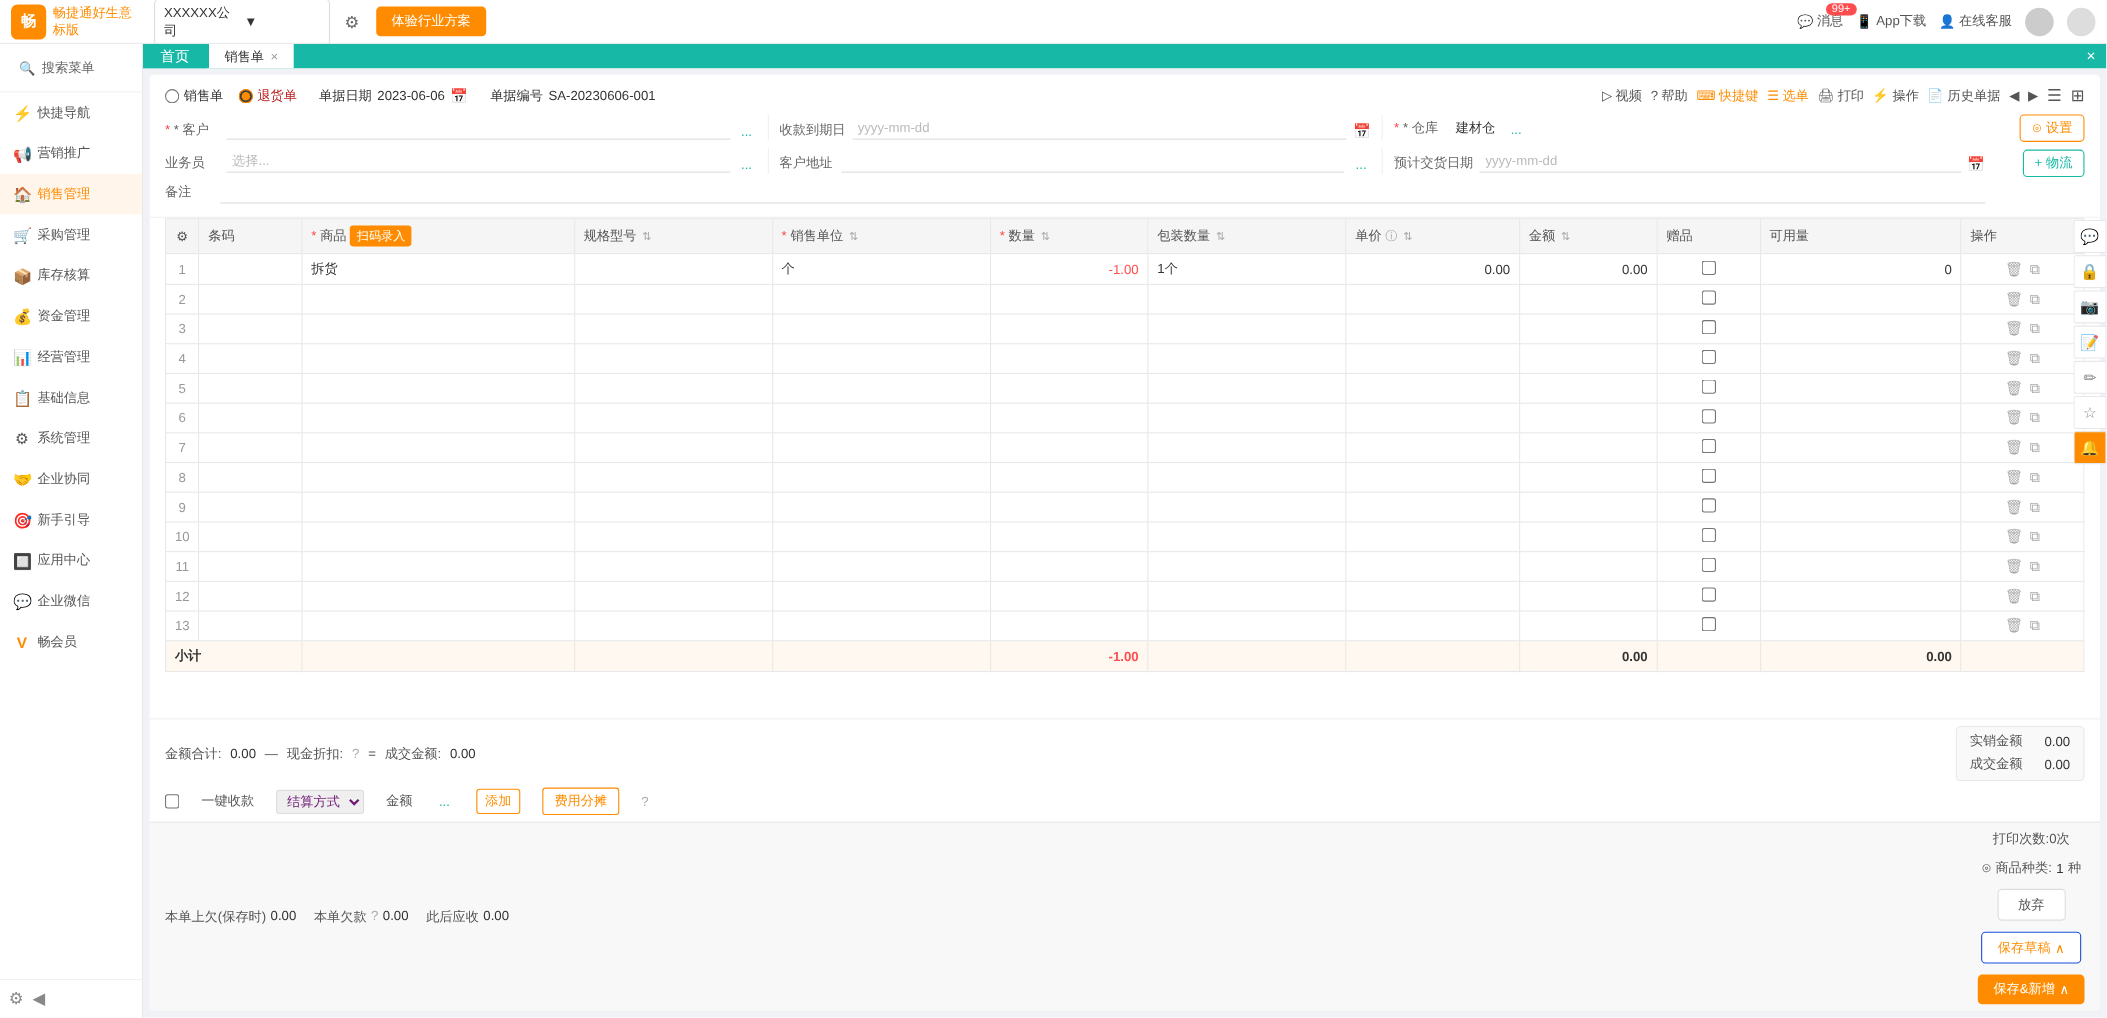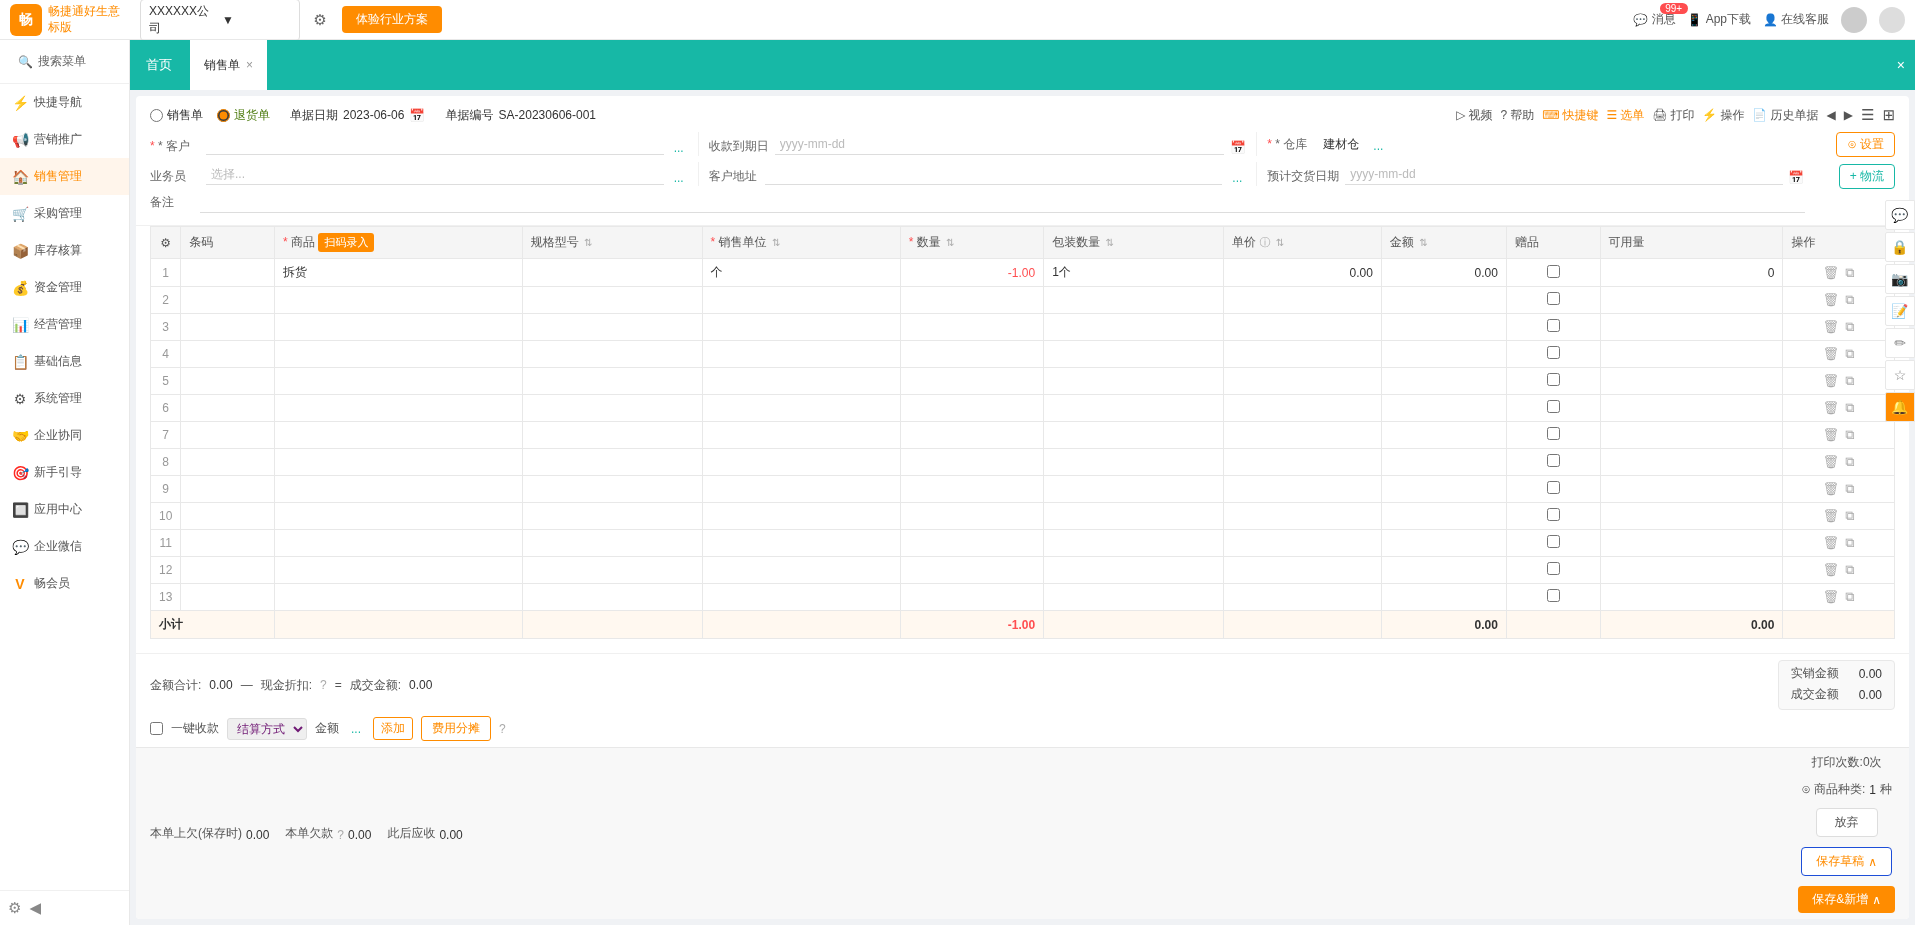--- a/index.html
+++ b/index.html
@@ -28,21 +28,21 @@
     .sidebar-item.active { background: #fff5eb; color: #ff8c00; }
     .sidebar-item .si-icon { font-size: 14px; width: 16px; text-align: center; }
     .sidebar-bottom { margin-top: auto; display: flex; align-items: center; padding: 8px; border-top: 1px solid #f0f0f0; gap: 8px; }
     .sidebar-gear { cursor: pointer; color: #888; font-size: 15px; }
     .sidebar-collapse { cursor: pointer; color: #888; font-size: 15px; }
 
     
     .main { flex: 1; display: flex; flex-direction: column; overflow: hidden; background: #f0f2f5; }
 
     
-    .tab-bar { background: #17b8a6; display: flex; align-items: center; height: 50px; padding: 0 0 0 0; }
+    .tab-bar { background: #17b8a6; display: flex; align-items: center; height: 22px; padding: 0 0 0 0; }
     .tab-home { background: #17b8a6; color: #fff; padding: 0 16px; height: 100%; display: flex; align-items: center; cursor: pointer; font-size: 13px; }
     .tab-item { background: #fff; color: #333; padding: 0 14px; height: 100%; display: flex; align-items: center; cursor: pointer; font-size: 12px; gap: 6px; margin-left: 2px; }
     .tab-close { color: #999; font-size: 12px; cursor: pointer; }
     .tab-bar-right { margin-left: auto; color: #fff; padding-right: 10px; font-size: 16px; cursor: pointer; }
 
     
     .content { flex: 1; background: #fff; margin: 6px; border-radius: 4px; overflow: hidden; display: flex; flex-direction: column; }
 
     
     .form-header { padding: 10px 14px 6px; border-bottom: 1px solid #f0f0f0; }
@@ -81,32 +81,32 @@
     .th-required { color: #ff4d4f; }
     .th-sort { color: #aaa; cursor: pointer; font-size: 10px; margin-left: 2px; }
     .info-icon { color: #aaa; font-size: 11px; cursor: pointer; }
     .action-icons { display: flex; gap: 6px; justify-content: center; }
     .action-icon { color: #aaa; cursor: pointer; font-size: 13px; }
     .subtotal-row td { background: #fff8f0; font-weight: bold; }
 
     
     .footer { border-top: 1px solid #f0f0f0; padding: 6px 14px; }
     .footer-row1 { display: flex; align-items: center; gap: 8px; margin-bottom: 6px; color: #555; }
-    .footer-row2 { display: flex; align-items: center; gap: 8px; color: #555; }
+    .footer-row2 { display: flex; align-items: center; gap: 20px; color: #555; }
     .dash { color: #555; }
     .footer-equal { color: #555; }
     .checkbox-small { width: 13px; height: 13px; cursor: pointer; }
     .select-inline { border: 1px solid #ddd; border-radius: 3px; padding: 2px 5px; color: #701a75; min-width: 70px; }
     .add-btn { color: #ff8c00; cursor: pointer; border: 1px solid #ff8c00; border-radius: 3px; padding: 2px 7px; font-size: 12px; background: #fff; }
     .expense-btn { color: #ff8c00; border: 1px solid #ff8c00; background: #fff; border-radius: 3px; padding: 3px 10px; cursor: pointer; }
     .help-icon { color: #aaa; cursor: pointer; font-size: 12px; }
 
     
     .status-bar { background: #f8f8f8; border-top: 1px solid #e8e8e8; padding: 6px 14px; display: flex; align-items: center; gap: 16px; color: #555; }
-    .status-item { display: flex; align-items: flex-end; gap: 4px; }
+    .status-item { display: flex; align-items: flex-start; gap: 4px; }
     .status-right { margin-left: auto; display: flex; align-items: center; gap: 10px; flex-direction: column; }
     .discard-btn { border: 1px solid #ddd; background: #fff; color: #555; border-radius: 4px; padding: 5px 18px; cursor: pointer; font-size: 12px; }
     .save-draft-btn { border: 1px solid #1d4ed8; background: #fff; color: #ff8c00; border-radius: 4px; padding: 5px 14px; cursor: pointer; font-size: 12px; display: flex; align-items: center; gap: 4px; }
     .save-new-btn { background: #ff8c00; color: #fff; border: none; border-radius: 4px; padding: 5px 14px; cursor: pointer; font-size: 12px; display: flex; align-items: center; gap: 4px; }
     .product-kind { display: flex; align-items: center; gap: 4px; }
     .print-count { color: #555; }
 
     
     .right-float { position: fixed; right: 0; top: 200px; display: flex; flex-direction: column; gap: 2px; z-index: 100; }
     .rf-item { width: 30px; height: 30px; background: #fff; border: 1px solid #e8e8e8; display: flex; align-items: center; justify-content: center; cursor: pointer; color: #888; font-size: 14px; border-radius: 2px 0 0 2px; }
@@ -242,21 +242,21 @@
       <div class="form-header">
 
         <div class="form-header-row1">
           <div class="radio-group">
             <label class="radio-item">
               <input type="radio" name="doctype" style="">
               <span>销售单</span>
             </label>
             <label class="radio-item">
               <input type="radio" name="doctype" checked="" style="">
-              <span style="color:#4d7c0f;">退货单</span>
+              <span style="color:#b91c1c;">退货单</span>
             </label>
           </div>
           <div class="date-field">
             <span>单据日期</span>
             <span style="color:#333;font-weight:500;">2023-06-06</span>
             <span class="calendar-icon">📅</span>
           </div>
           <div class="doc-num">
             <span>单据编号</span>
             <span style="color:#333;font-weight:500;">SA-20230606-001</span>

